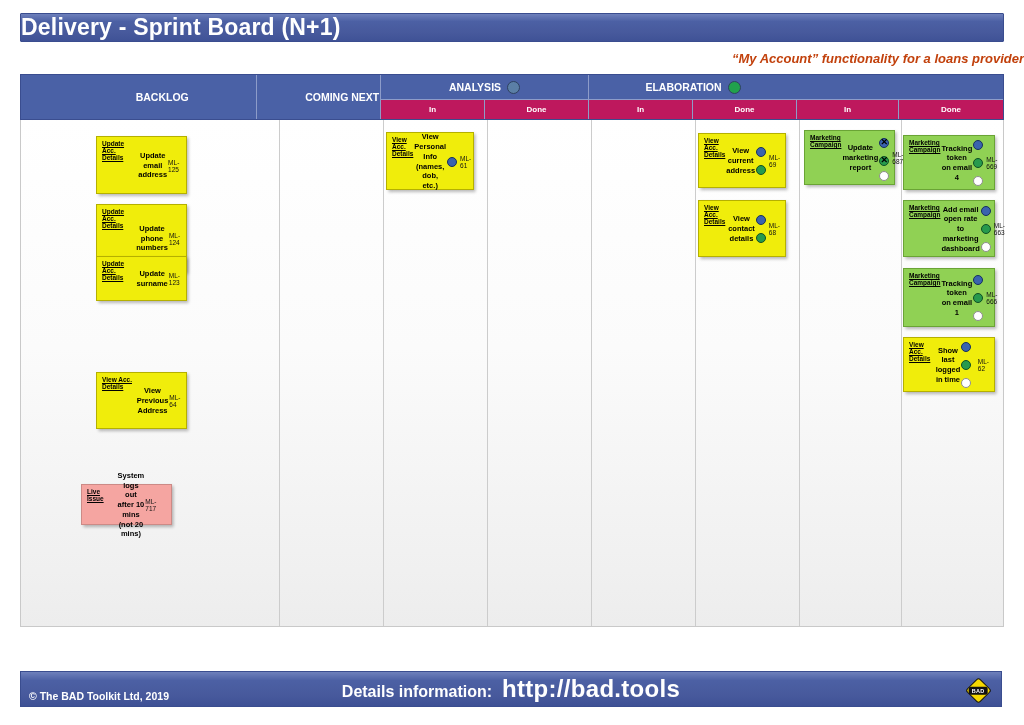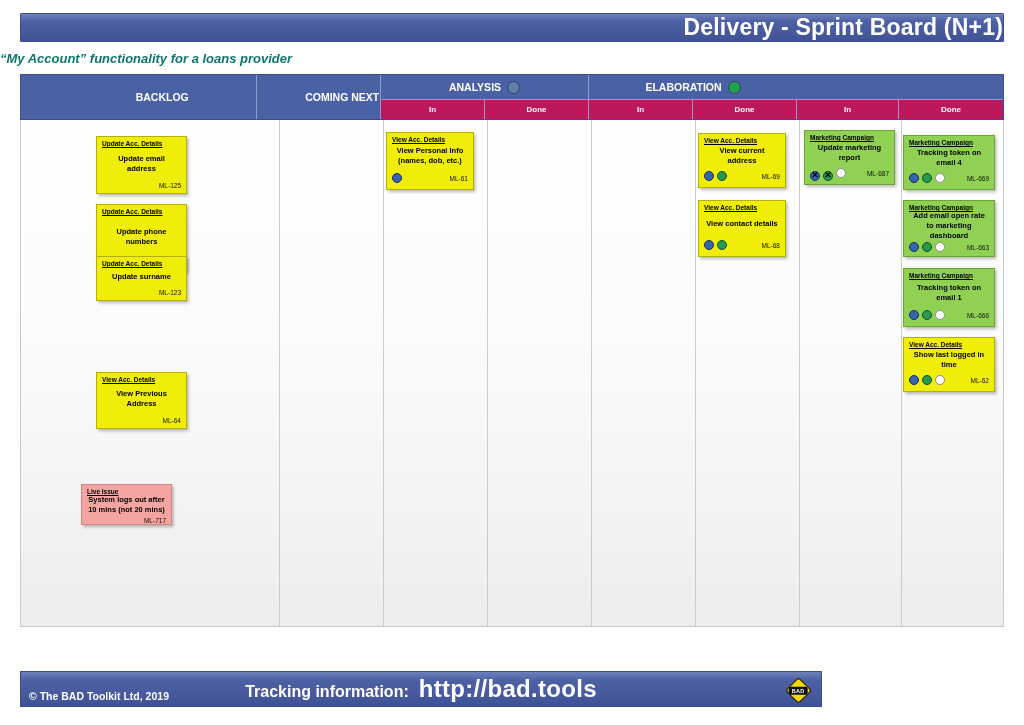--- a/index.html
+++ b/index.html
@@ -7,28 +7,28 @@
   body {
     width:1024px; height:725px; position:relative; overflow:hidden;
     font-family:"Liberation Sans", sans-serif; color:#000;
   }
 
   
   .title-bar {
     position:absolute; left:20px; top:13px; width:984px; height:29px;
     background:linear-gradient(180deg,#6e80bb 0%,#4c60a4 28%,#47599c 70%,#3f5296 100%);
     border:1px solid #3a4d8f; border-radius:1px;
-    display:flex; align-items:center; justify-content:flex-end;
+    display:flex; align-items:center; justify-content:flex-start;
   }
   .title-bar h1 { color:#fff; font-size:23px; font-weight:bold; letter-spacing:0.2px; }
 
   
   .subtitle {
-    position:absolute; left:0; top:51px; width:1024px; text-align:left;
-    font-size:13px; font-weight:bold; font-style:italic; color:#0f766e;
+    position:absolute; left:0; top:51px; width:1024px; text-align:right;
+    font-size:13px; font-weight:bold; font-style:italic; color:#c2410c;
   }
 
   
   .board-header {
     position:absolute; left:20px; top:74px; width:984px; height:46px;
     display:flex; background:#4a61a6; border:1px solid #3a4d8f;
   }
   .hcell { color:#fff; font-weight:bold; display:flex; align-items:center; justify-content:center;margin-left:47px; }
   .hcell-backlog { width:258px; font-size:10.5px; border-right:1px solid #8d9cc9; }
   .hcell-coming  { width:104px; font-size:10.5px; border-right:1px solid #8d9cc9; }
@@ -57,21 +57,21 @@
     position:absolute; left:20px; top:120px; width:984px; height:507px;
     background:linear-gradient(180deg,#ffffff 0%,#fbfbfb 45%,#f1f1f1 85%,#ededed 100%);
     border:1px solid #c9c9c9; border-top:none;
   }
   .divider {
     position:absolute; top:0; width:1px; height:100%; background:#cccccc;
   }
 
   
   .card {
-    position:absolute; display:flex; flex-direction:column;
+    position:absolute; display:flex; flex-direction:row;
     padding:3px 5px 2px 5px; border:1px solid;
     box-shadow:1.5px 2px 3px rgba(0,0,0,0.28);
   }
   .card.yellow { background:#f0ed0b; border-color:#b5b000; }
   .card.pink   { background:#f5a5a1; border-color:#cc8a86; }
   .card.green  { background:#90d154; border-color:#6aa435; }
   .card-label {
     font-size:6.5px; font-weight:bold; text-decoration:underline;
     color:#000; align-self:flex-start; cursor:pointer;
   }
@@ -85,21 +85,21 @@
     width:10px; height:10px; border-radius:50%; margin-right:3px;
     display:inline-flex; align-items:center; justify-content:center;
     font-size:9px; font-weight:bold; color:#000; line-height:1;
   }
   .dot-blue  { background:#3a63ae; border:1.5px solid #16305e; }
   .dot-green { background:#279a4d; border:1.5px solid #0f4f24; }
   .dot-white { background:#ffffff; border:1.5px solid #8f8f8f; }
 
   
   .footer-bar {
-    position:absolute; left:20px; top:671px; width:802px; height:36px;
+    position:absolute; left:20px; top:671px; width:982px; height:36px;
     background:linear-gradient(180deg,#6e80bb 0%,#4c60a4 25%,#47599c 70%,#3e5195 100%);
     border:1px solid #3a4d8f;
     display:flex; align-items:center;
   }
   .footer-copy {
     position:absolute; left:8px; bottom:4px; color:#fff; font-size:10.5px; font-weight:bold;
   }
   .footer-center {
     margin:0 auto; display:flex; align-items:baseline; gap:10px; color:#fff;
   }
@@ -270,21 +270,21 @@
     <div class="card-bottom">
         <span><span class="dot dot-blue"></span><span class="dot dot-green"></span><span class="dot dot-white"></span></span>
         <span class="card-id">ML-62</span>
       </div>
   </div>
 </div>
 
 <div class="footer-bar">
   <span class="footer-copy">© The BAD Toolkit Ltd, 2019</span>
   <div class="footer-center">
-    <span class="footer-info">Tracking information:</span>
+    <span class="footer-info">Details information:</span>
     <span class="footer-url">http://bad.tools</span>
   </div>
   <div class="logo">
     <div class="logo-diamond">
       <span class="logo-band">BAD</span>
     </div>
   </div>
 </div>
 
 </body></html>

